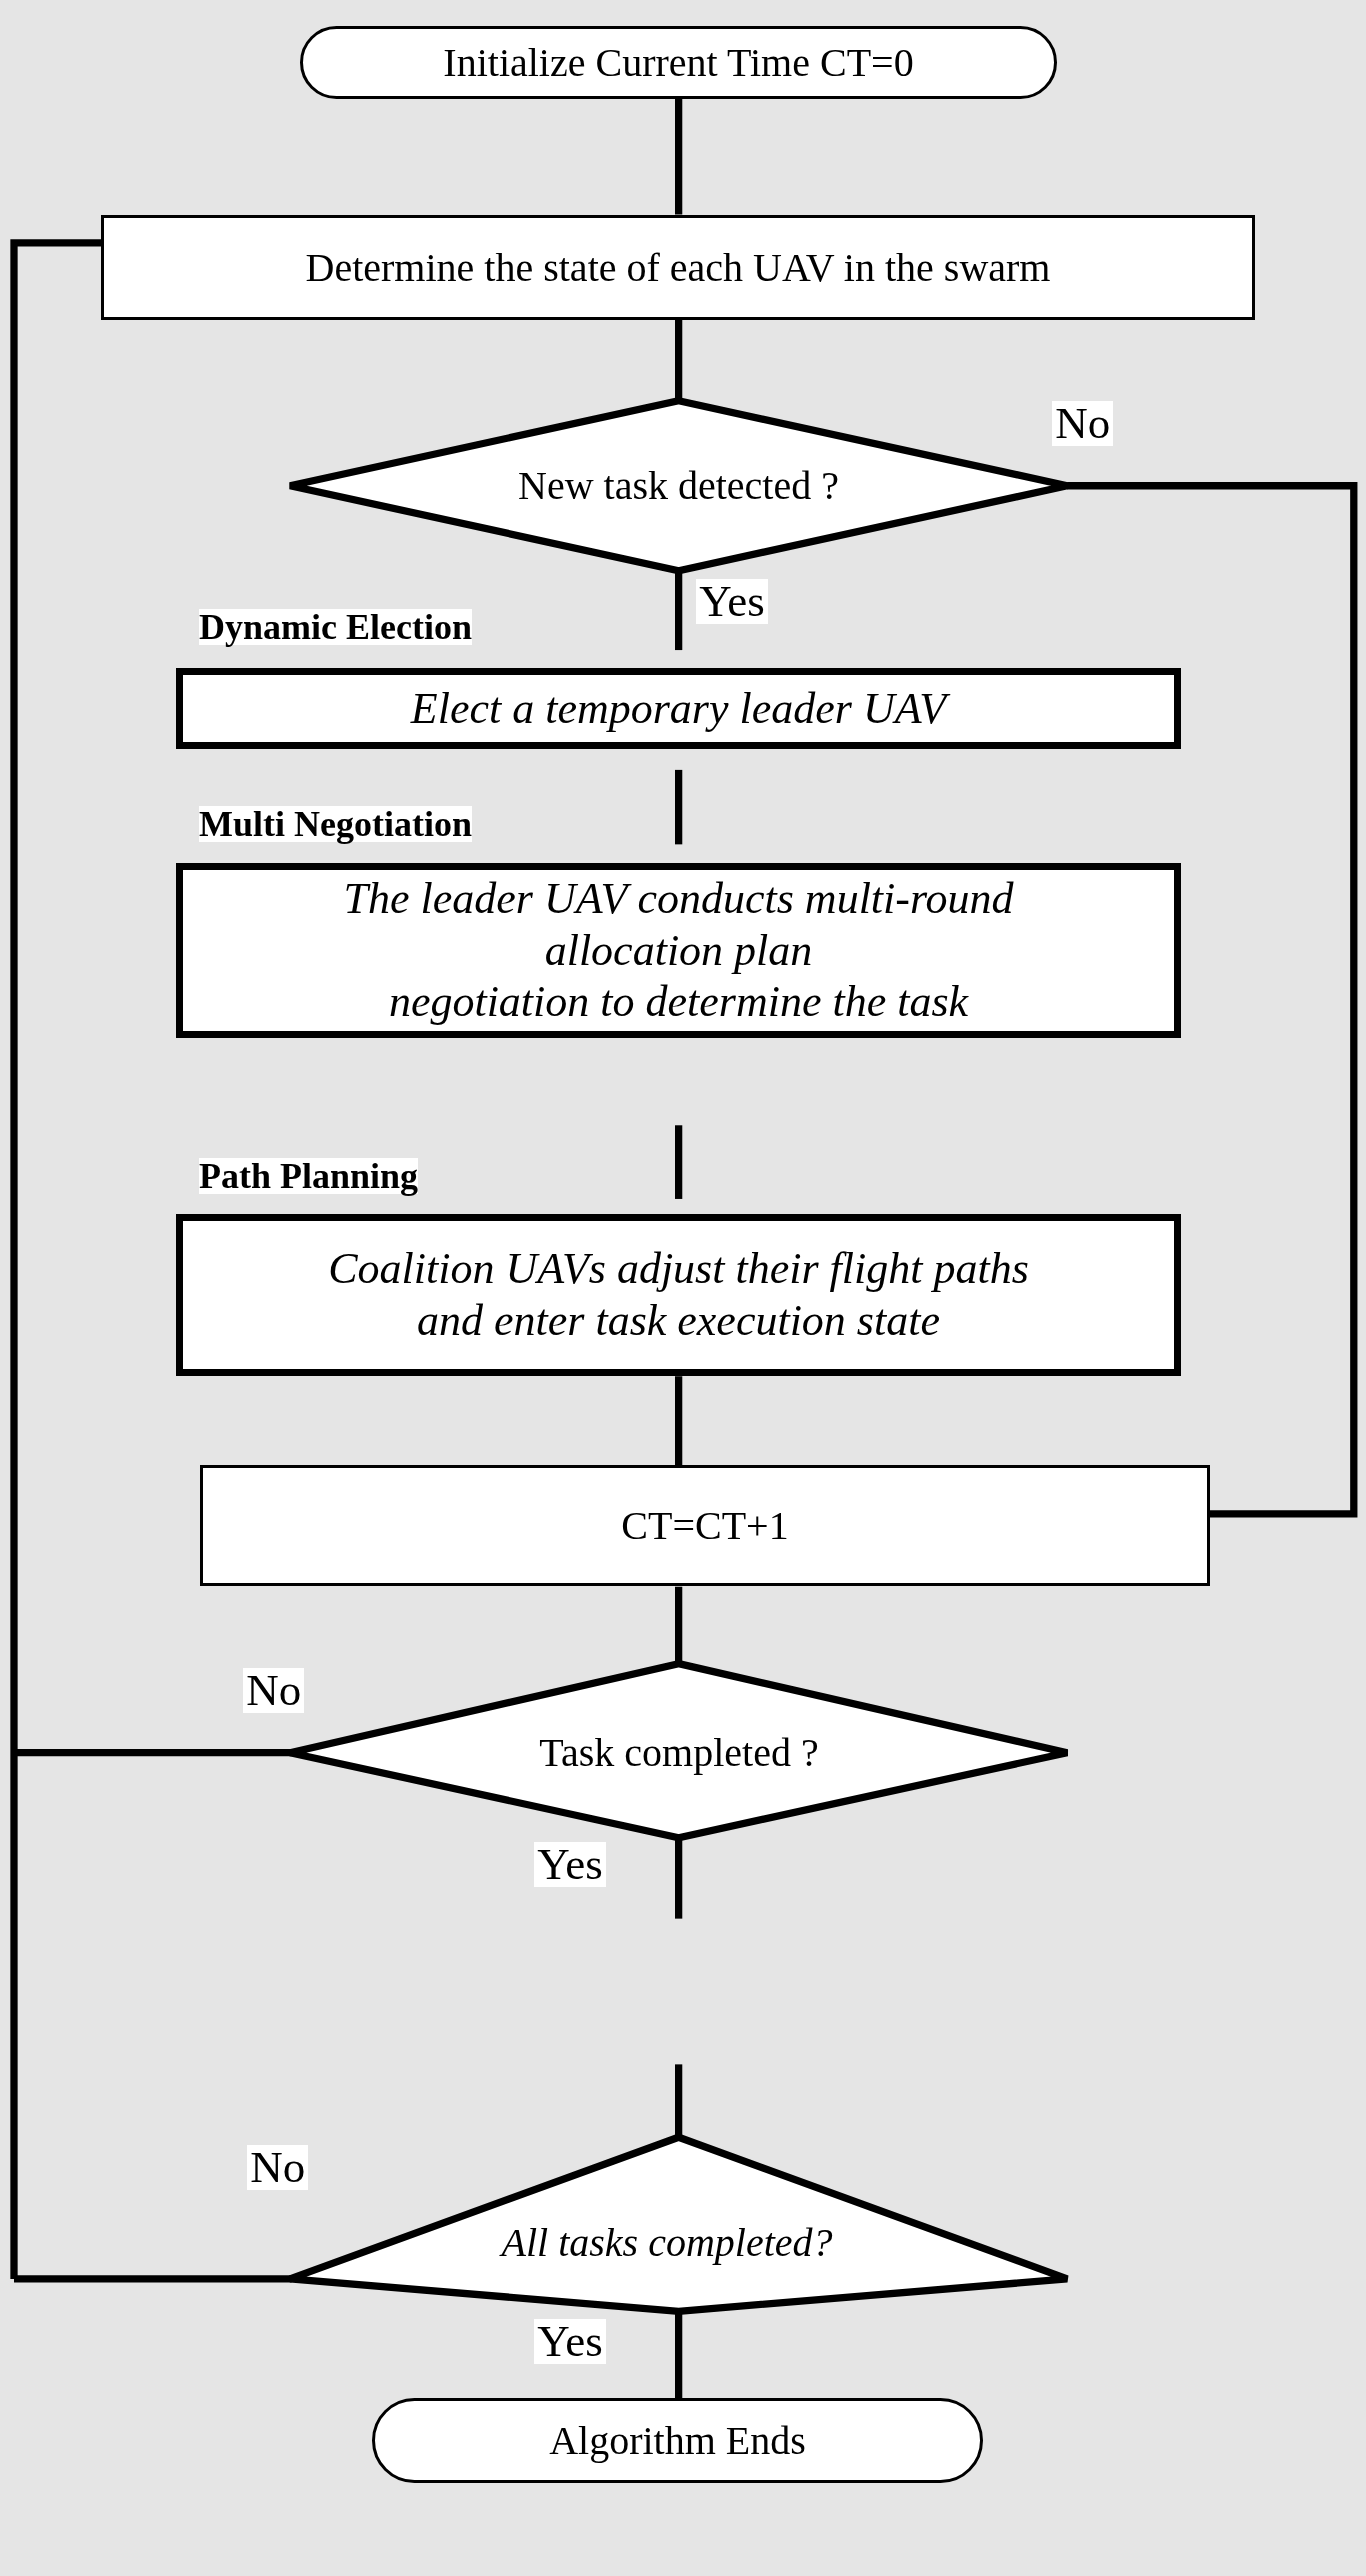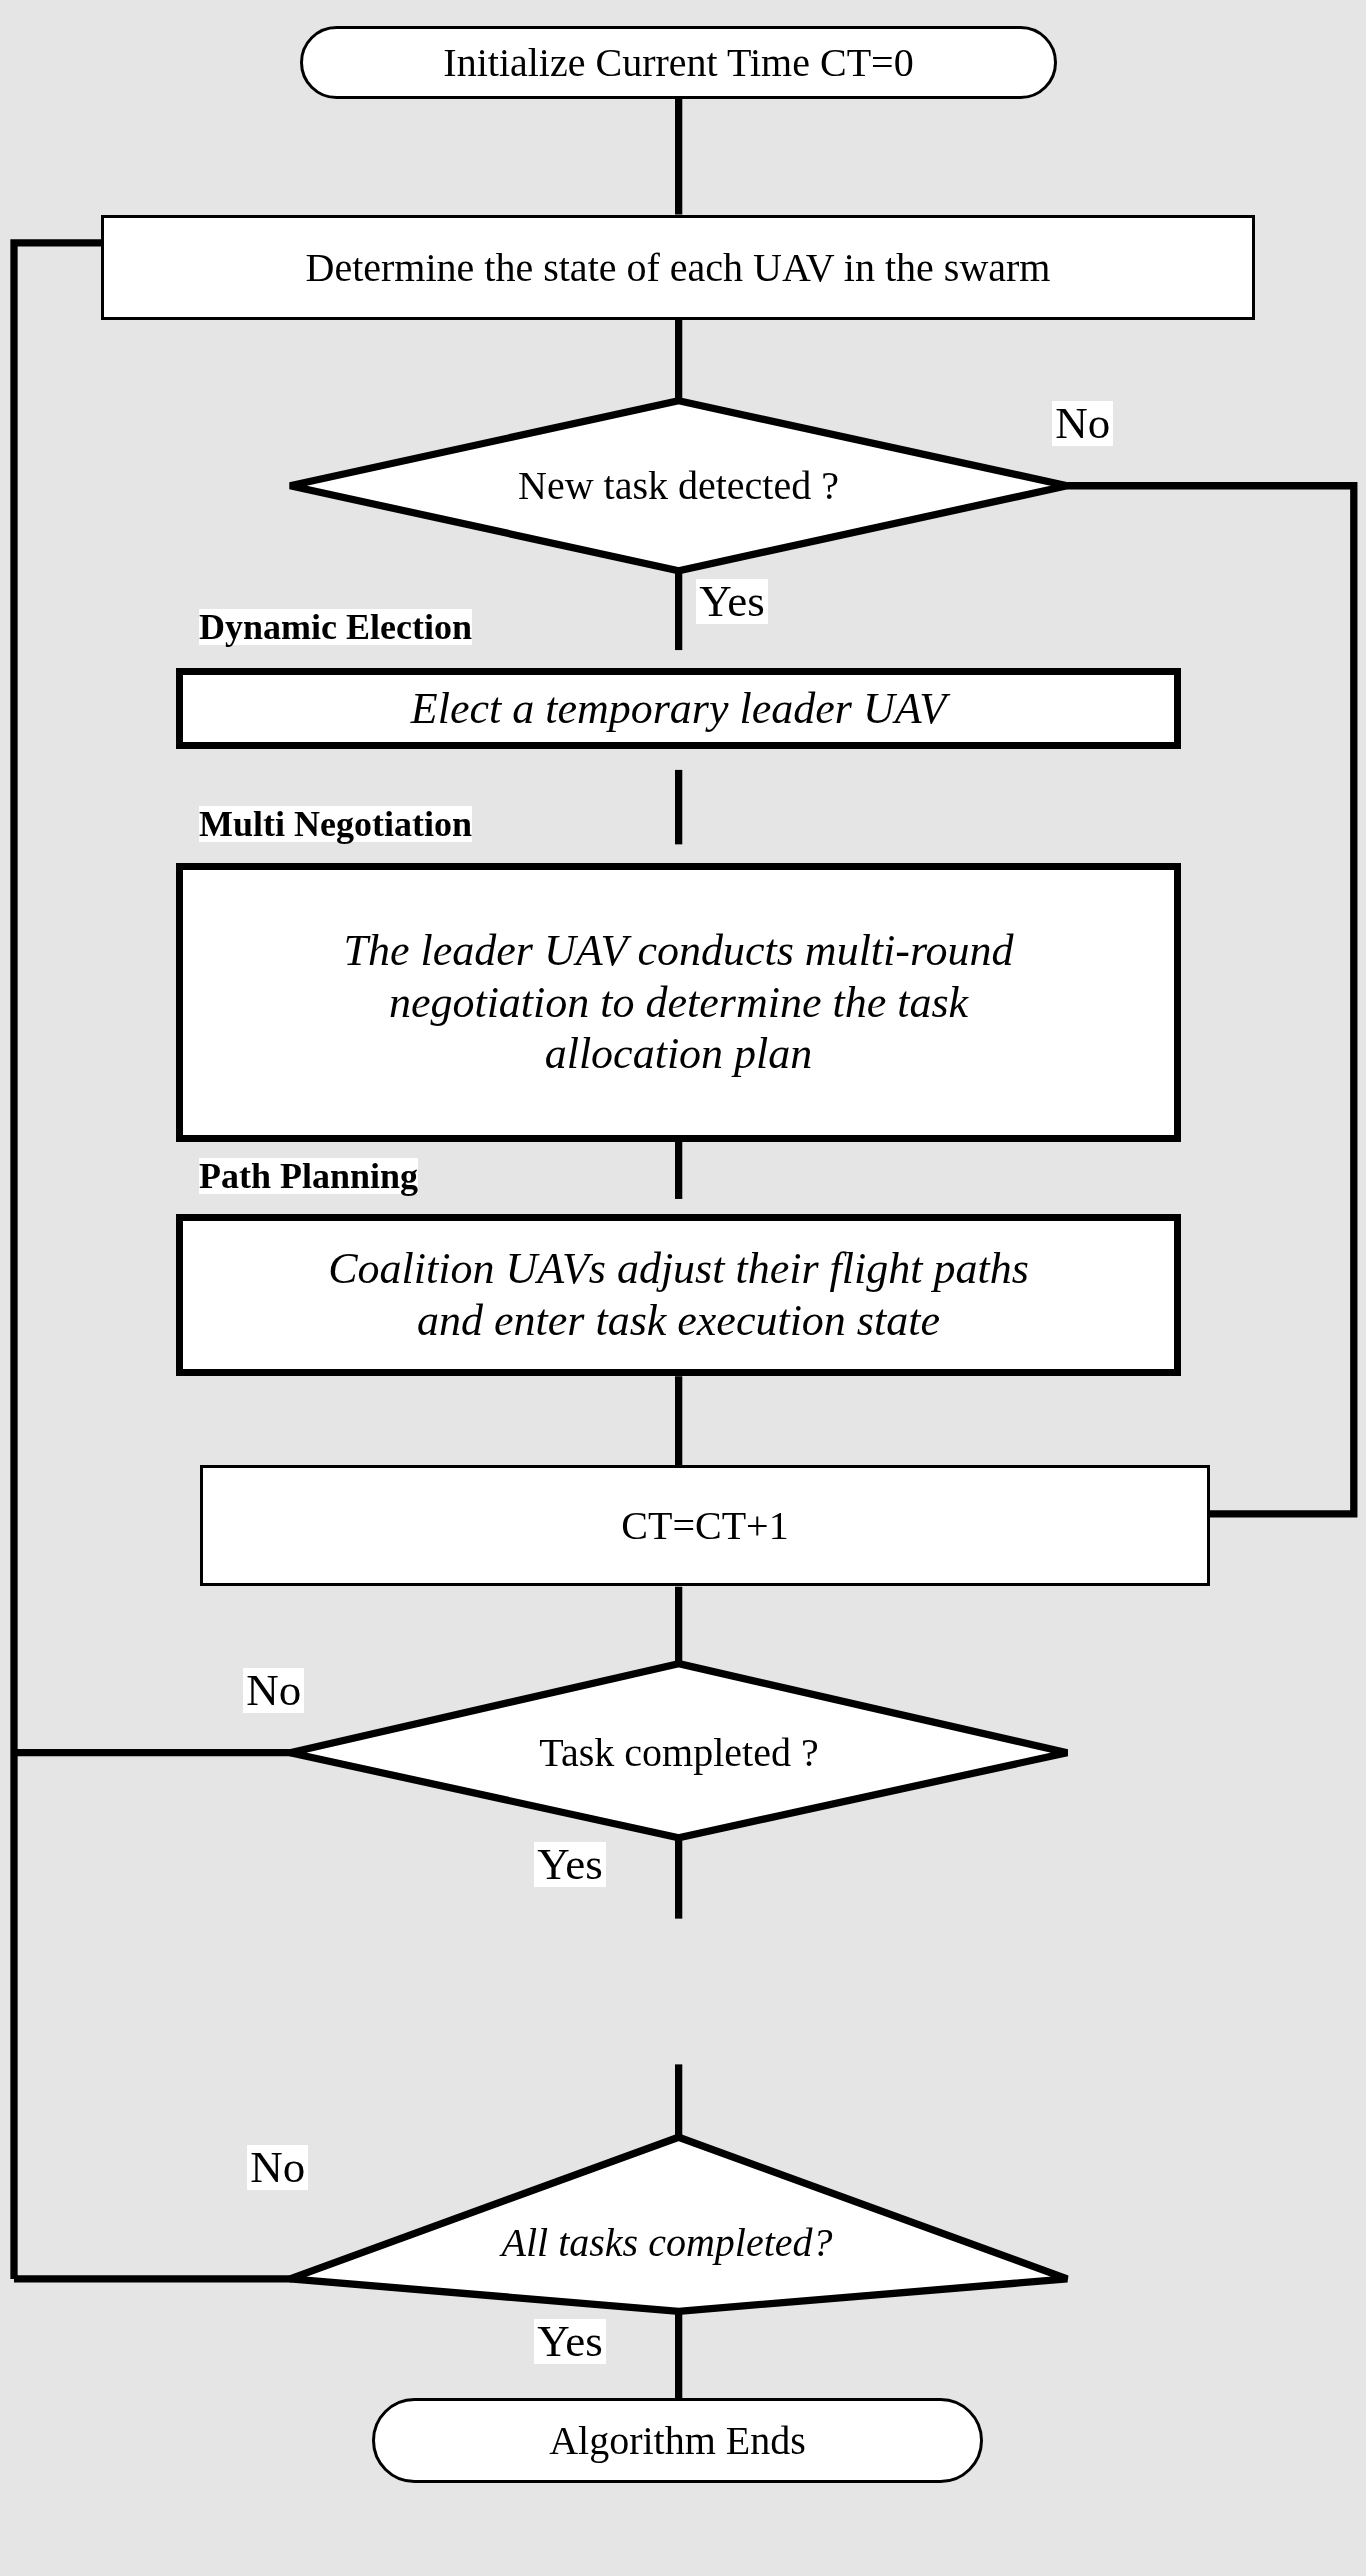--- a/index.html
+++ b/index.html
@@ -84,24 +84,24 @@
   </div>
 
   <div class="node process-thick" style="left:176px;top:668px;width:1005px;height:81px;">
     <span>Elect a temporary leader UAV</span>
   </div>
 
   <div class="section-label" style="left:199px;top:806px;">
     <span>Multi Negotiation</span>
   </div>
 
-  <div class="node process-thick" style="left:176px;top:863px;width:1005px;height:279px;flex-direction:column;justify-content:center;">
+  <div class="node process-thick" style="left:176px;top:863px;width:1005px;height:175px;flex-direction:column;justify-content:center;">
     <span>The leader UAV conducts multi-round</span>
+    <span>allocation plan</span>
     <span>negotiation to determine the task</span>
-    <span>allocation plan</span>
   </div>
 
   <div class="section-label" style="left:199px;top:1158px;">
     <span>Path Planning</span>
   </div>
 
   <div class="node process-thick" style="left:176px;top:1214px;width:1005px;height:162px;flex-direction:column;justify-content:center;">
     <span>Coalition UAVs adjust their flight paths</span>
     <span>and enter task execution state</span>
   </div>

